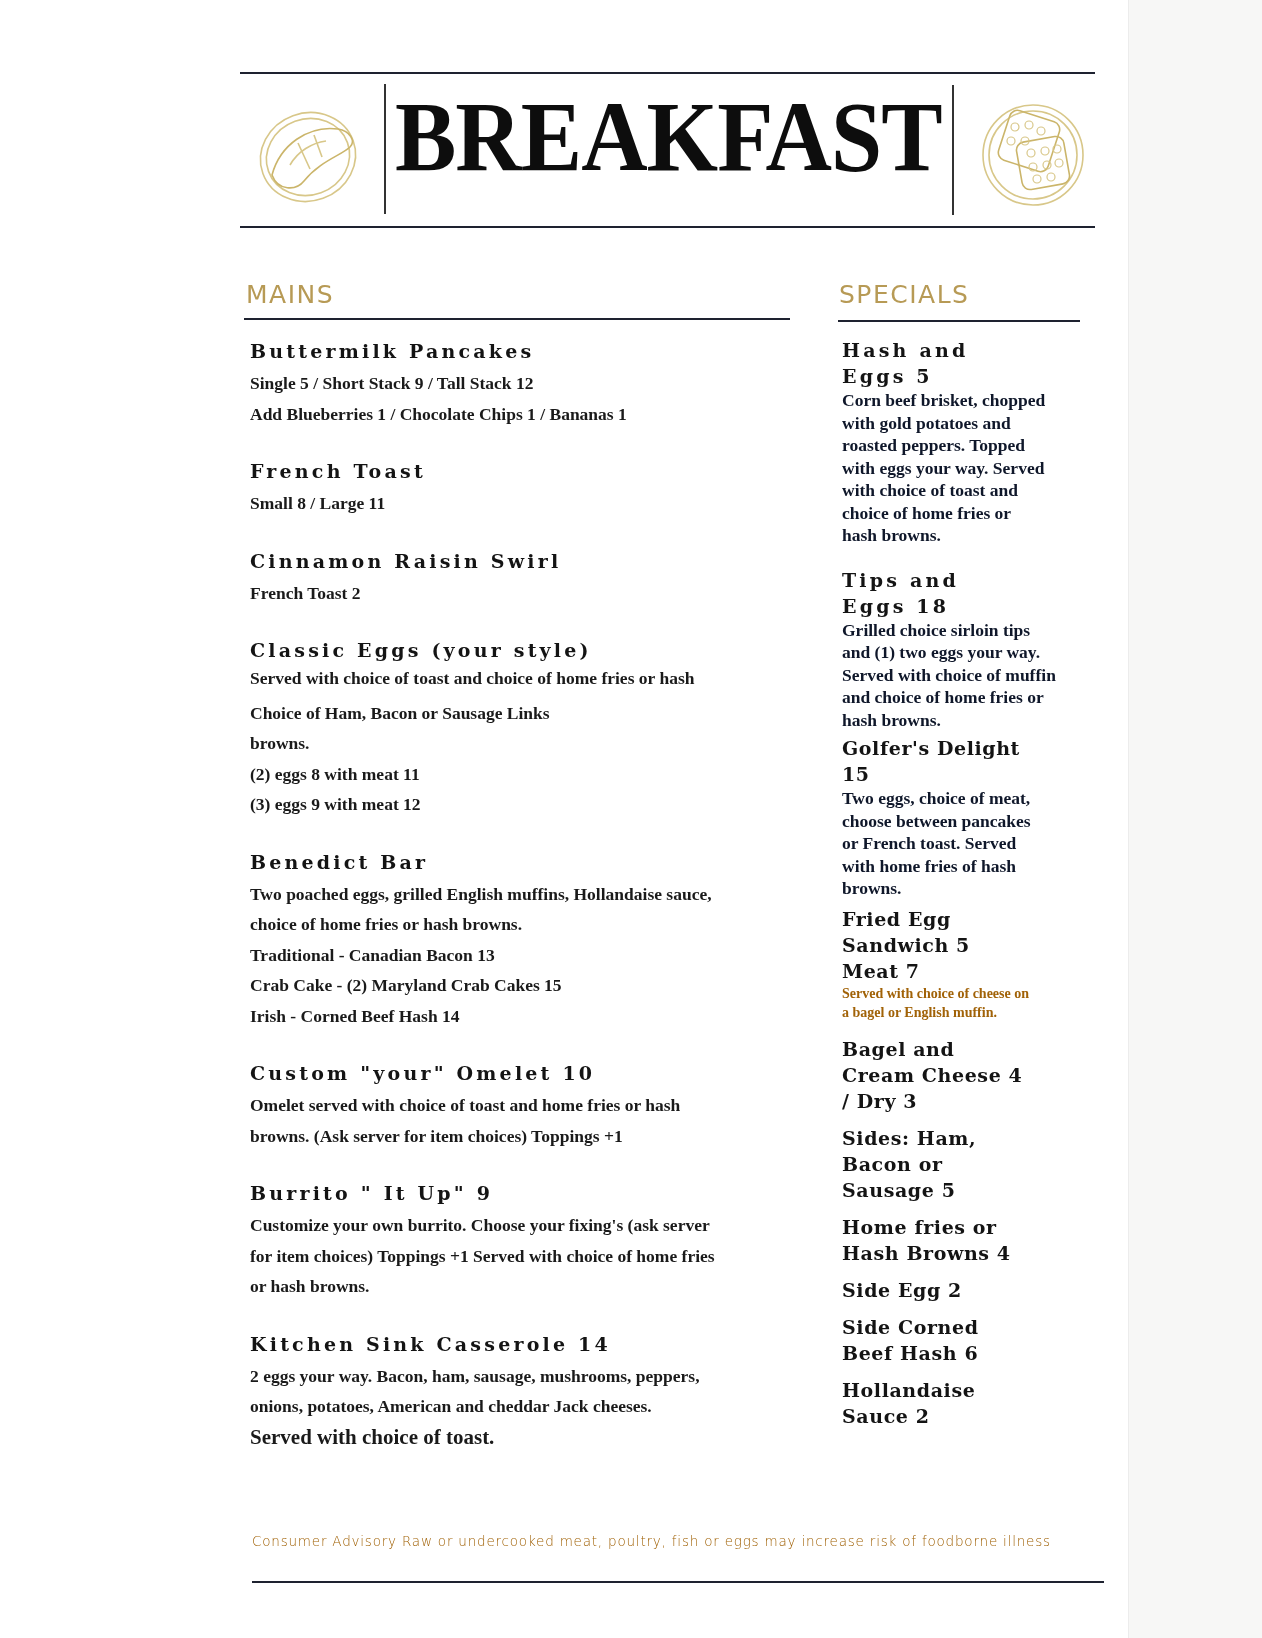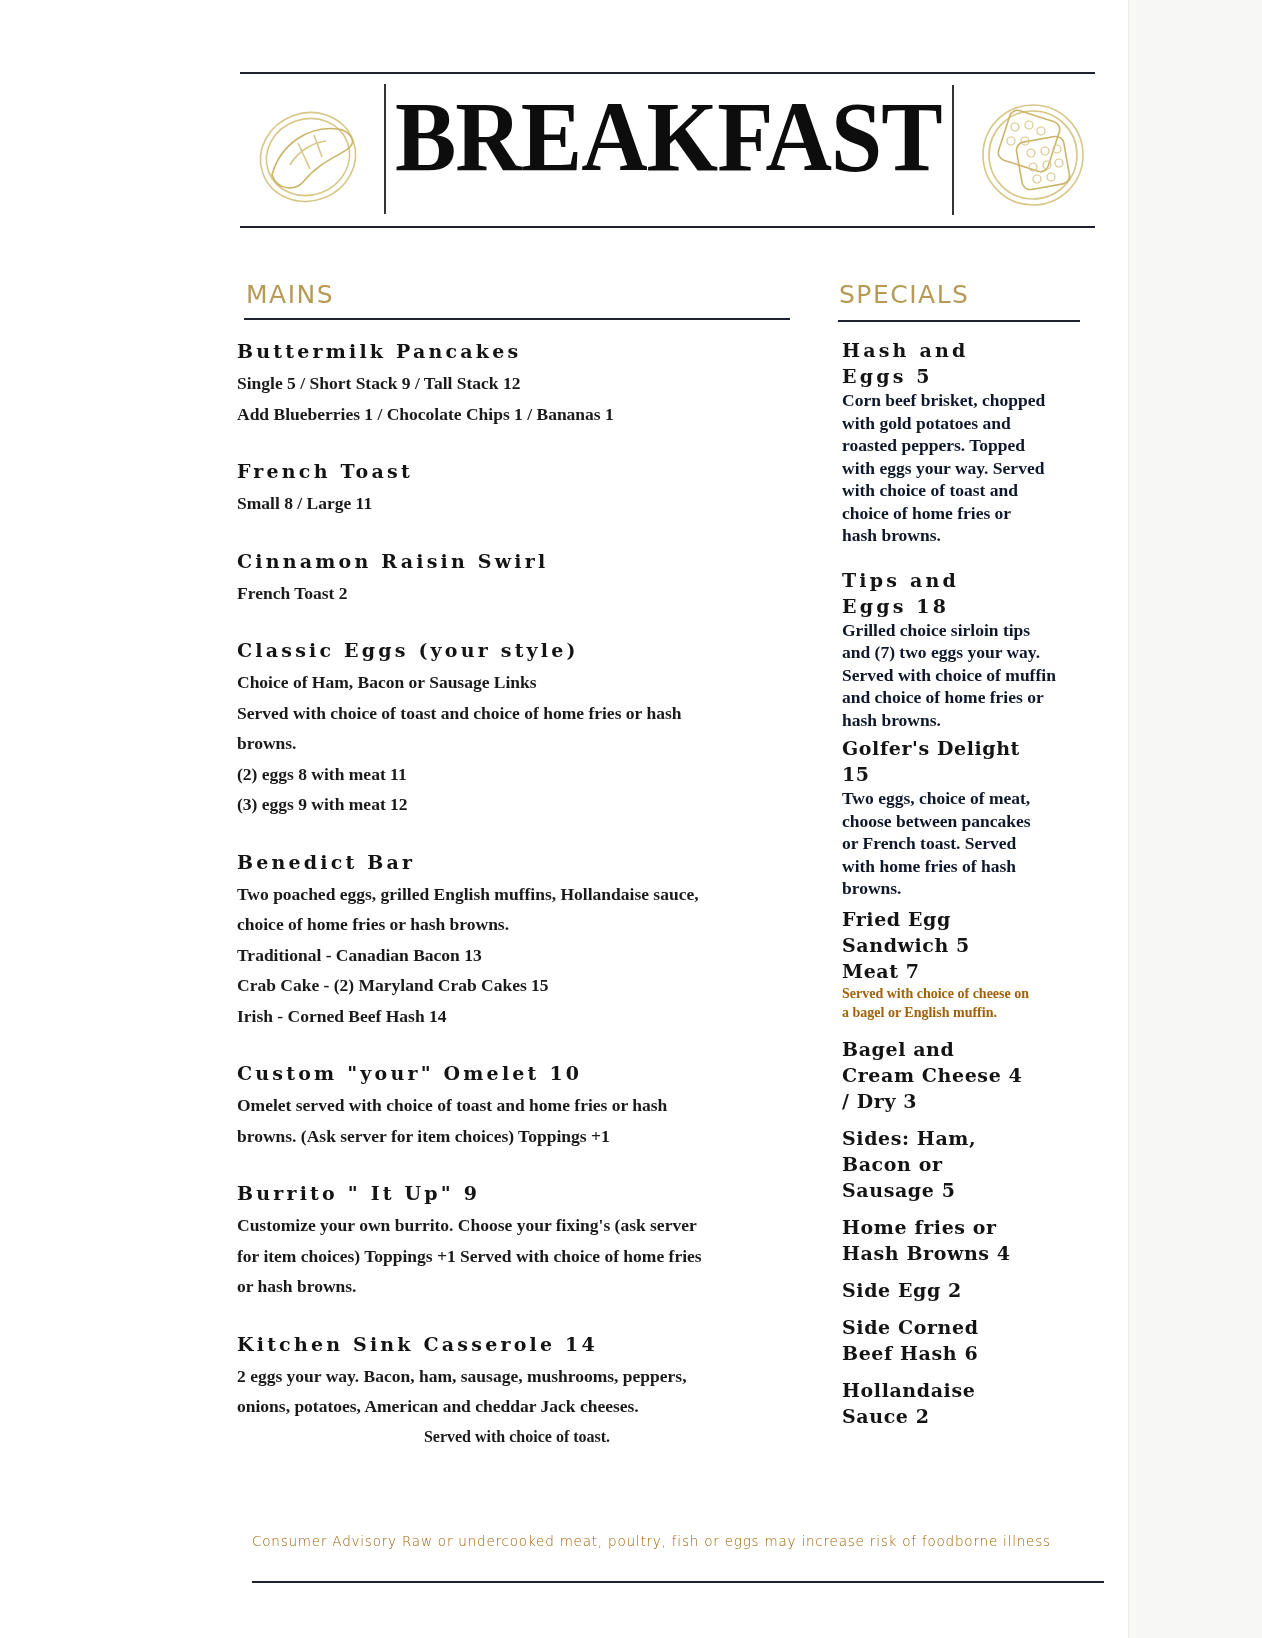--- a/index.html
+++ b/index.html
@@ -78,41 +78,41 @@
         <circle cx="84" cy="68" r="4"></circle>
       <circle cx="62" cy="84" r="4"></circle>
         <circle cx="76" cy="82" r="4"></circle>
     </g>
   </svg>
 </div>
 
 <div class="section-label" style="left:246px; top:280px;">MAINS</div>
 <div class="hrule" style="left:244px; top:318px; width:546px;"></div>
 
-<div class="col" style="left:237px; top:338px; width:560px;">
+<div class="col" style="left:250px; top:338px; width:560px;">
   <div class="item">
     <div class="item-title">Buttermilk Pancakes</div>
     <div class="item-line" style="margin-top:4px;">Single 5 / Short Stack 9 / Tall Stack 12</div>
     <div class="item-line">Add Blueberries 1 / Chocolate Chips 1 / Bananas 1</div>
   </div>
 
   <div class="item" style="margin-top:29px;">
     <div class="item-title">French Toast</div>
     <div class="item-line" style="margin-top:4px;">Small 8 / Large 11</div>
   </div>
 
   <div class="item" style="margin-top:29px;">
     <div class="item-title">Cinnamon Raisin Swirl</div>
     <div class="item-line" style="margin-top:4px;">French Toast 2</div>
   </div>
 
   <div class="item" style="margin-top:29px;">
     <div class="item-title">Classic Eggs (your style)</div>
+    <div class="item-line">Served with choice of toast and choice of home fries or hash</div>
     <div class="item-line" style="margin-top:4px;">Choice of Ham, Bacon or Sausage Links</div>
-    <div class="item-line">Served with choice of toast and choice of home fries or hash</div>
     <div class="item-line">browns.</div>
     <div class="item-line">(2) eggs 8 with meat 11</div>
     <div class="item-line">(3) eggs 9 with meat 12</div>
   </div>
 
   <div class="item" style="margin-top:29px;">
     <div class="item-title">Benedict Bar</div>
     <div class="item-line" style="margin-top:4px;">Two poached eggs, grilled English muffins, Hollandaise sauce,</div>
     <div class="item-line">choice of home fries or hash browns.</div>
     <div class="item-line">Traditional - Canadian Bacon 13</div>
@@ -130,21 +130,21 @@
     <div class="item-title">Burrito " It Up" 9</div>
     <div class="item-line" style="margin-top:4px;">Customize your own burrito. Choose your fixing's (ask server</div>
     <div class="item-line">for item choices) Toppings +1 Served with choice of home fries</div>
     <div class="item-line">or hash browns.</div>
   </div>
 
   <div class="item" style="margin-top:29px;">
     <div class="item-title">Kitchen Sink Casserole 14</div>
     <div class="item-line" style="margin-top:4px;">2 eggs your way. Bacon, ham, sausage, mushrooms, peppers,</div>
     <div class="item-line">onions, potatoes, American and cheddar Jack cheeses.</div>
-    <div class="item-line" style="font-size:16px;text-align:center;">Served with choice of toast.</div>
+    <div class="item-line" style="font-size:21px;">Served with choice of toast.</div>
   </div>
 </div>
 
 <div class="section-label" style="left:839px; top:280px;">SPECIALS</div>
 <div class="hrule" style="left:838px; top:320px; width:242px;"></div>
 
 <div class="col" style="left:842px; top:337px; width:245px;">
   <div class="item">
     <div class="sp-title">Hash and</div>
     <div class="sp-title">Eggs 5</div>
@@ -154,21 +154,21 @@
     <div class="sp-body">with eggs your way. Served</div>
     <div class="sp-body">with choice of toast and</div>
     <div class="sp-body">choice of home fries or</div>
     <div class="sp-body">hash browns.</div>
   </div>
 
   <div class="item" style="margin-top:20px;">
     <div class="sp-title">Tips and</div>
     <div class="sp-title">Eggs 18</div>
     <div class="sp-body">Grilled choice sirloin tips</div>
-    <div class="sp-body">and (7) two eggs your way.</div>
+    <div class="sp-body">and (1) two eggs your way.</div>
     <div class="sp-body">Served with choice of muffin</div>
     <div class="sp-body">and choice of home fries or</div>
     <div class="sp-body">hash browns.</div>
   </div>
 
   <div class="item" style="margin-top:4px;">
     <div class="sp-title tight">Golfer's Delight</div>
     <div class="sp-title tight">15</div>
     <div class="sp-body">Two eggs, choice of meat,</div>
     <div class="sp-body">choose between pancakes</div>

